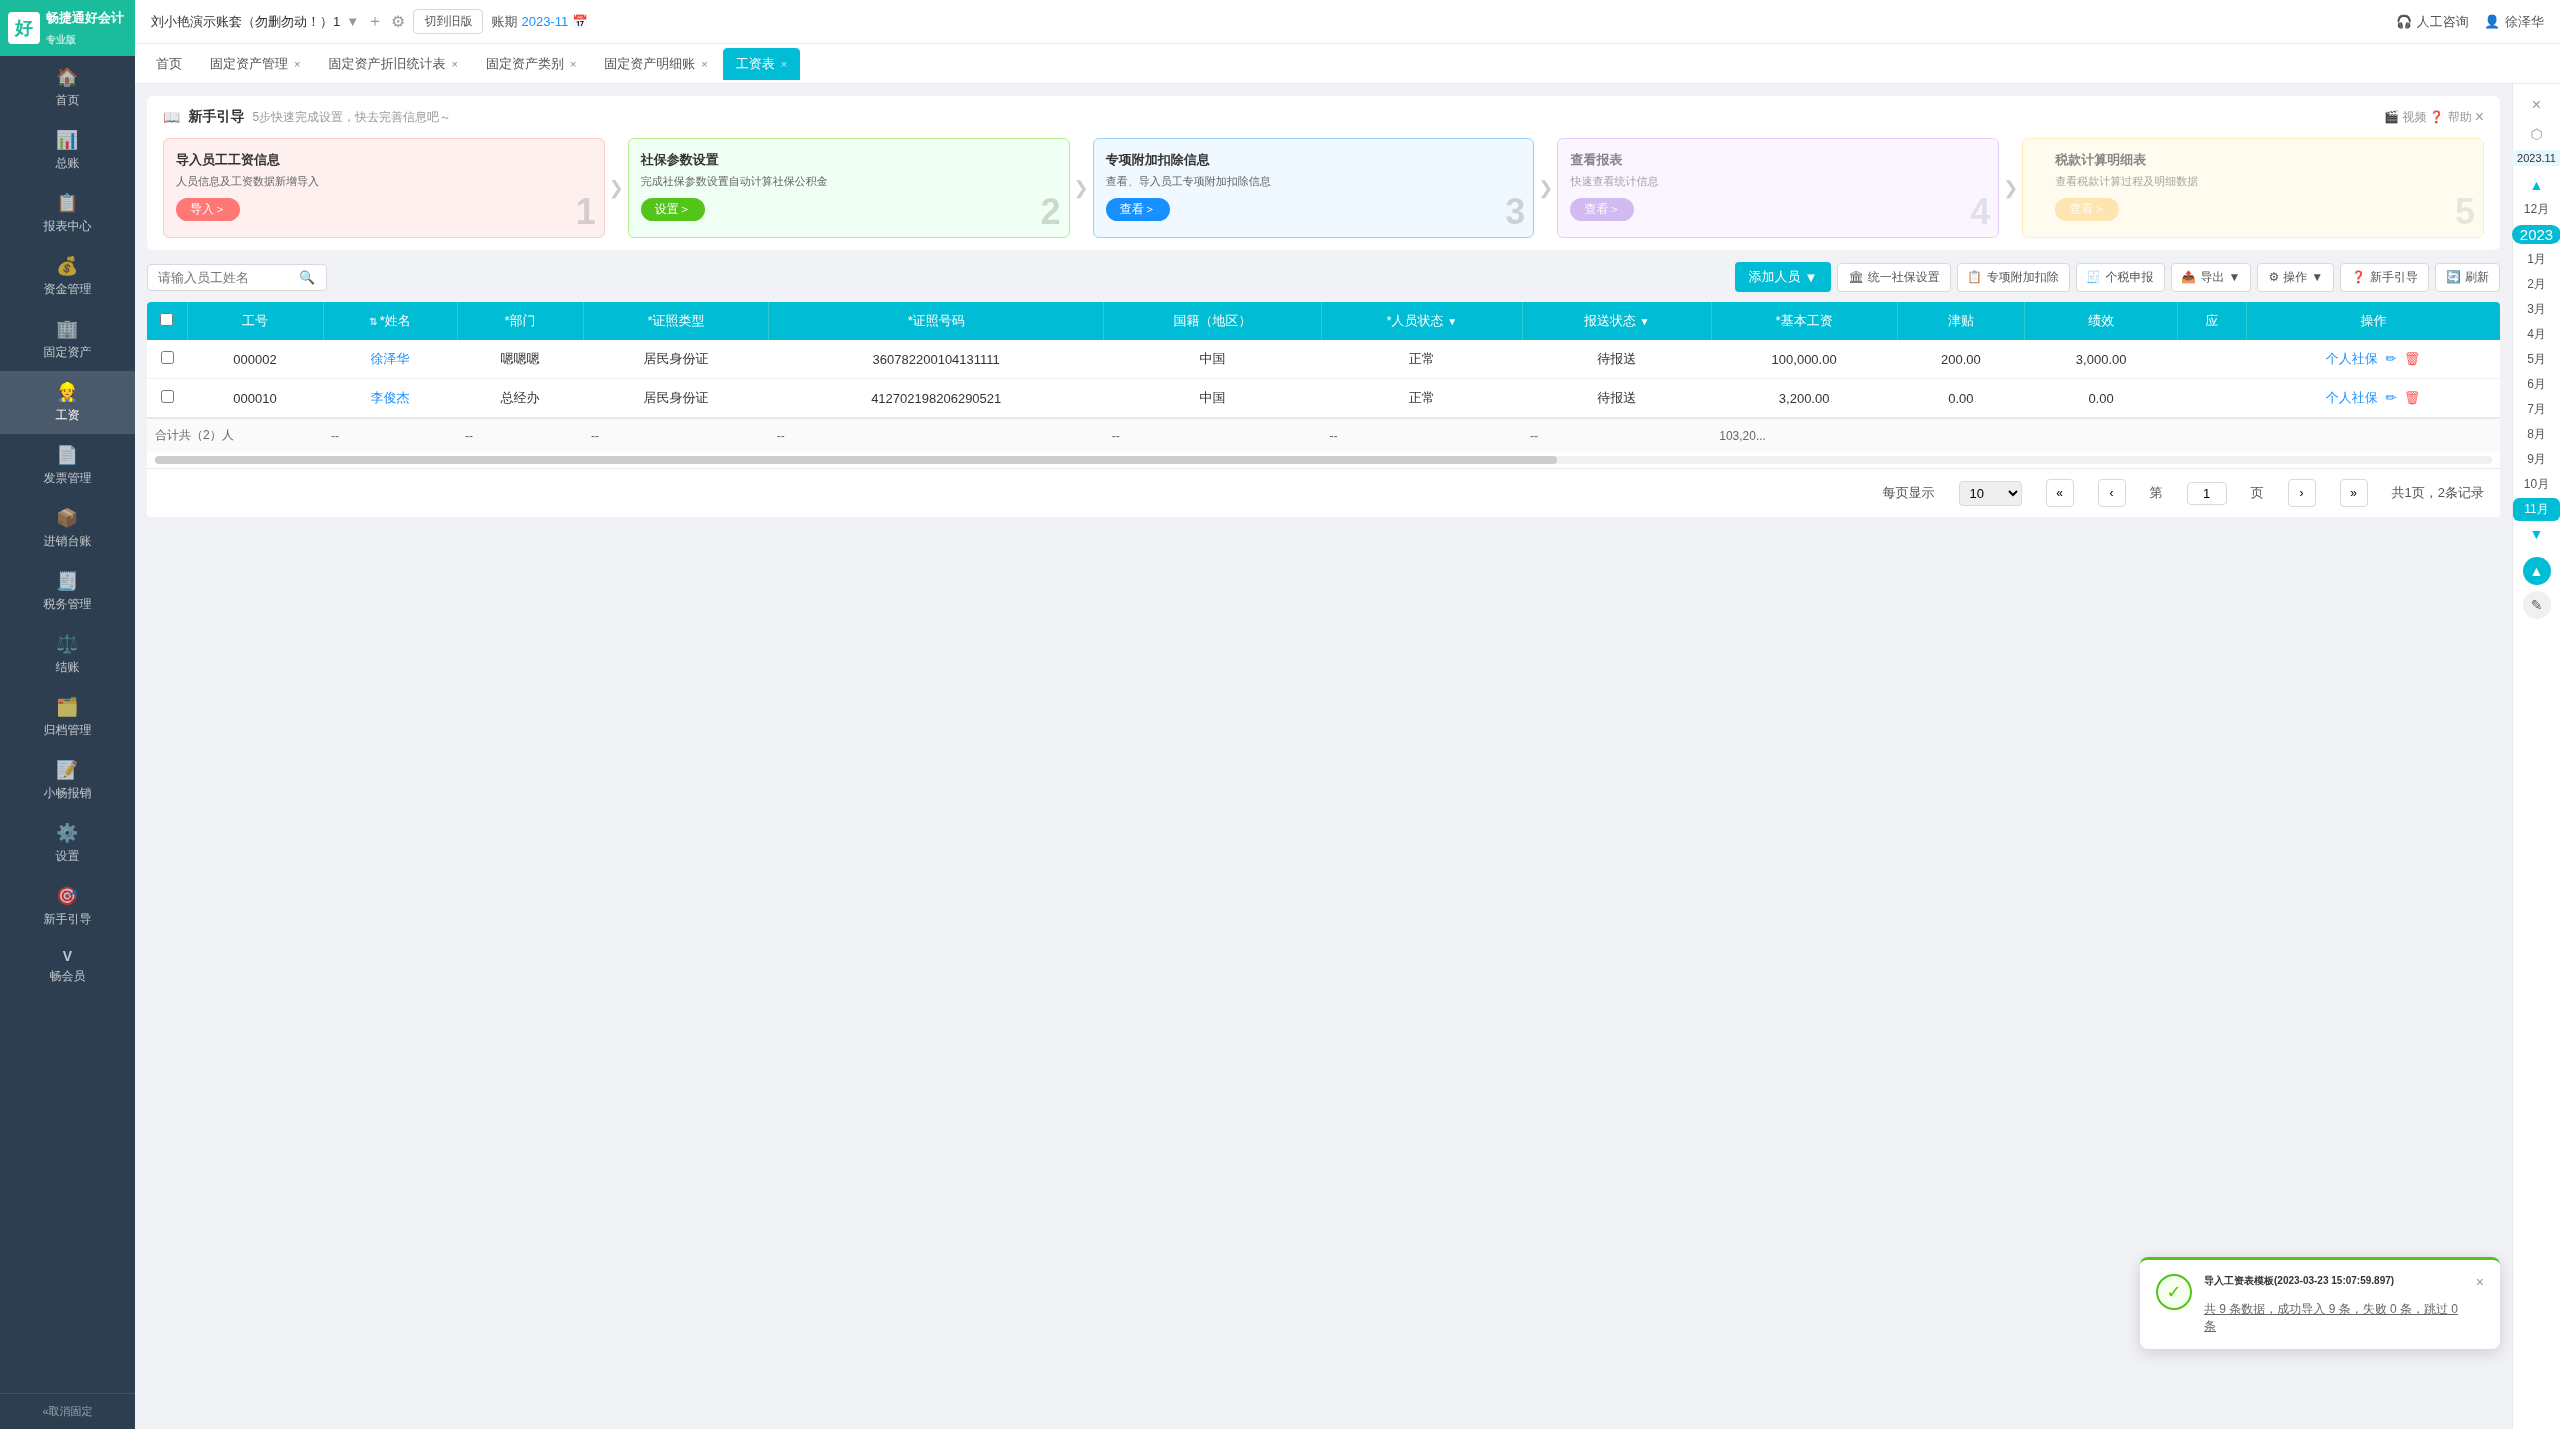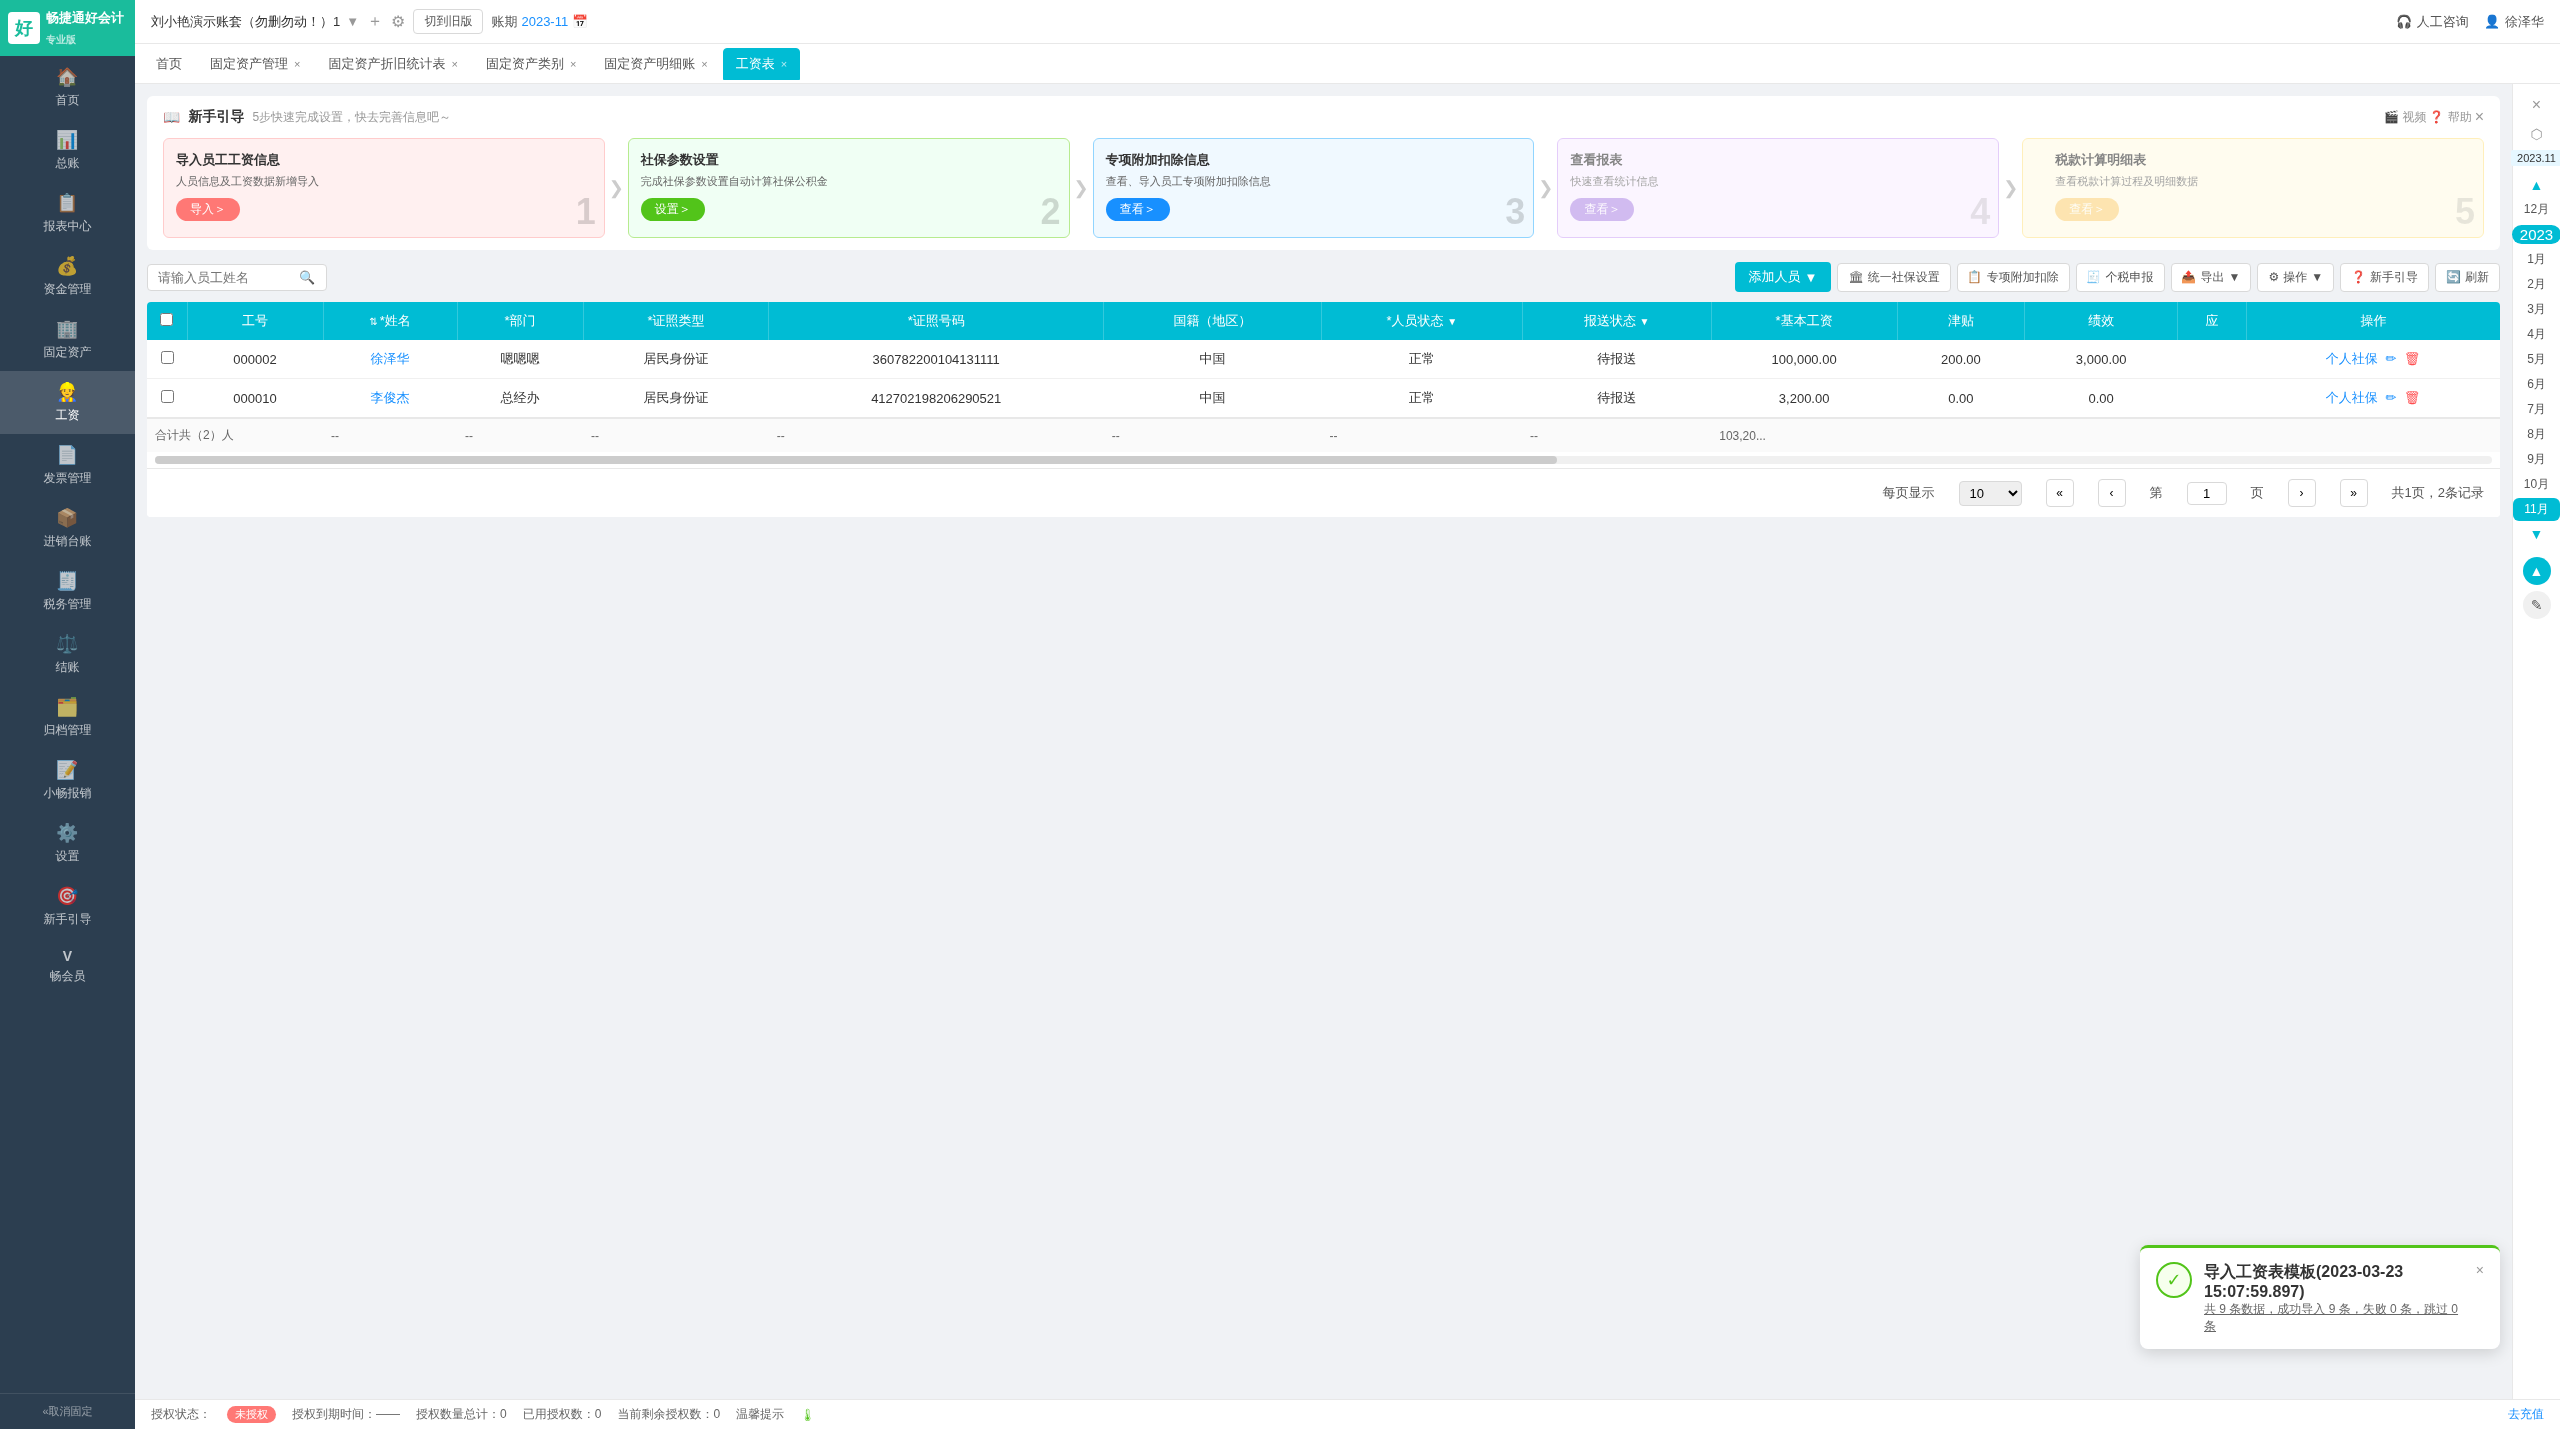--- a/index.html
+++ b/index.html
@@ -459,21 +459,21 @@
       background: #f6ffed;
       border: 2px solid #52c41a;
       display: flex;
       align-items: center;
       justify-content: center;
       color: #52c41a;
       font-size: 18px;
       flex-shrink: 0;
     }
     .toast-content { flex: 1; }
-    .toast-title { font-size: 16px; font-weight: bold; color: #333; margin-bottom: 0; }
+    .toast-title { font-size: 10px; font-weight: bold; color: #333; margin-bottom: 13px; }
     .toast-desc { font-size: 12px; color: #666; text-decoration: underline; }
     .toast-close {
       cursor: pointer;
       color: #999;
       font-size: 14px;
     }
 
     
     ::-webkit-scrollbar { width: 6px; height: 6px; }
     ::-webkit-scrollbar-track { background: #f1f1f1; }
@@ -844,31 +844,20 @@
         <div class="month-item active-month">11月</div>
         <div class="month-item" style="font-size:14px;color:#00bcd4;">▼</div>
       </div>
       <div style="margin-top:8px;display:flex;flex-direction:column;align-items:center;gap:6px;">
         <div style="width:28px;height:28px;background:#00bcd4;border-radius:50%;display:flex;align-items:center;justify-content:center;color:white;font-size:14px;cursor:pointer;">▲</div>
         <div style="width:28px;height:28px;background:#f0f0f0;border-radius:50%;display:flex;align-items:center;justify-content:center;color:#555;font-size:14px;cursor:pointer;">✎</div>
       </div>
     </div>
   </div>
 
-  <div class="status-bar">
-    <span>授权状态：</span>
-    <span class="status-unauthorized">未授权</span>
-    <span>授权到期时间：——</span>
-    <span>授权数量总计：0</span>
-    <span>已用授权数：0</span>
-    <span>当前剩余授权数：0</span>
-    <span>温馨提示</span>
-    <span class="temp-indicator">🌡</span>
-    <span class="status-link">去充值</span>
-  </div>
 </div>
 
 <div class="toast">
   <div class="toast-icon">✓</div>
   <div class="toast-content">
     <div class="toast-title">导入工资表模板(2023-03-23 15:07:59.897)</div>
     <div class="toast-desc">共 9 条数据，成功导入 9 条，失败 0 条，跳过 0 条</div>
   </div>
   <span class="toast-close">×</span>
 </div>

